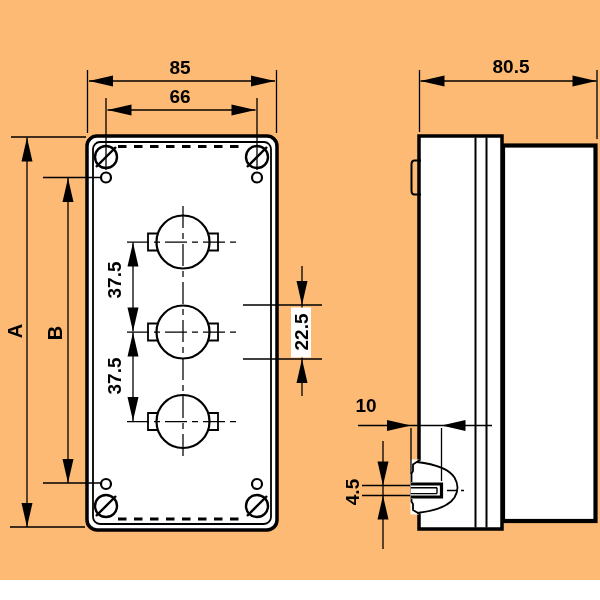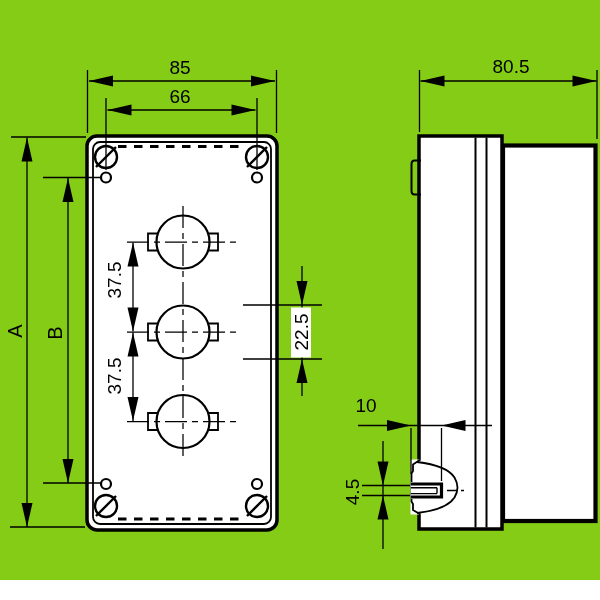--- a/index.html
+++ b/index.html
@@ -1,16 +1,16 @@
 <!DOCTYPE html>
 <html><head>
 <meta charset="utf-8">
 <style>
   html,body{margin:0;padding:0;background:#ffffff;}
-  .stage{width:600px;height:580px;position:relative;background:#84cc16;overflow:hidden;}
+  .stage{width:600px;height:580px;position:relative;background:#fdba74;overflow:hidden;font-weight:bold;}
   svg{display:block;}
   .ln{stroke:#000;fill:none;}
   .fw{fill:#fff;}
   .fn{fill:none;}
   .s-outer{stroke-width:3.5;}
   .s-box{stroke-width:4.2;}
   .s-inner{stroke-width:1.8;}
   .s-med{stroke-width:2.2;}
   .s-scr{stroke-width:2.4;}
   .s-thin2{stroke-width:2;}

